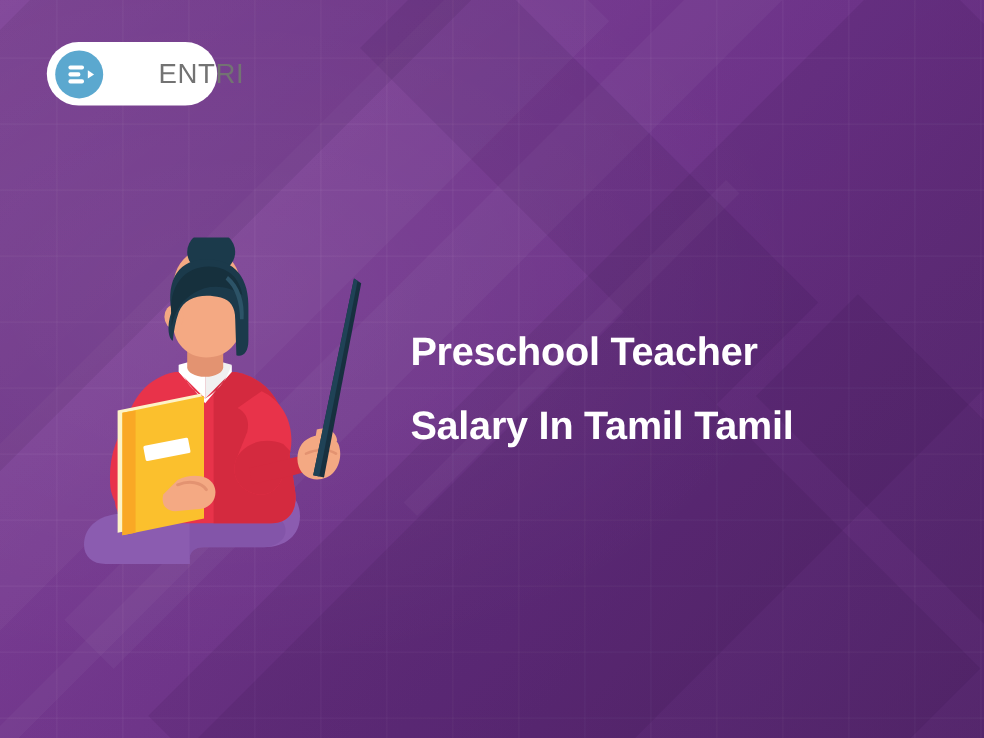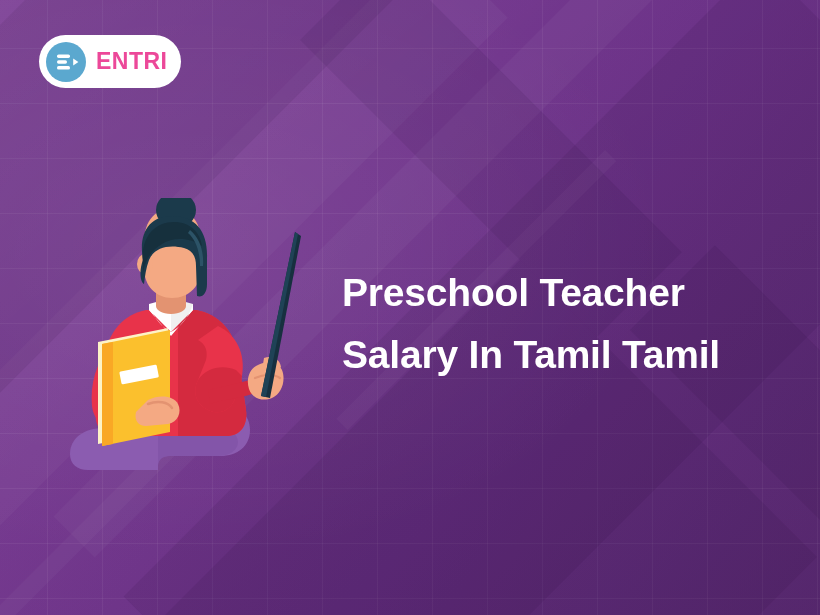--- a/index.html
+++ b/index.html
@@ -85,36 +85,37 @@
     border-radius: 50%;
     background: #5ba8cf;
     display: flex;
     align-items: center;
     justify-content: center;
     flex: none;
   }
   .logo-mark svg { display: block; }
   .logo-word {
     font-size: 23px;
-    font-weight: 700;
+    font-weight: 400;
     letter-spacing: 0.5px;
-    color: #ec4899;
+    color: #737373;
     line-height: 1;
+    margin-left: 36px;
   }
 
   
   .headline {
     position: absolute;
     left: 342px;
     top: 262px;
     width: 430px;
   }
   .headline .line {
     color: #ffffff;
-    font-size: 39px;
+    font-size: 33px;
     font-weight: 700;
     letter-spacing: -0.2px;
     line-height: 62px;
     white-space: nowrap;
   }
 
   
   .illus {
     position: absolute;
     left: 50px;

